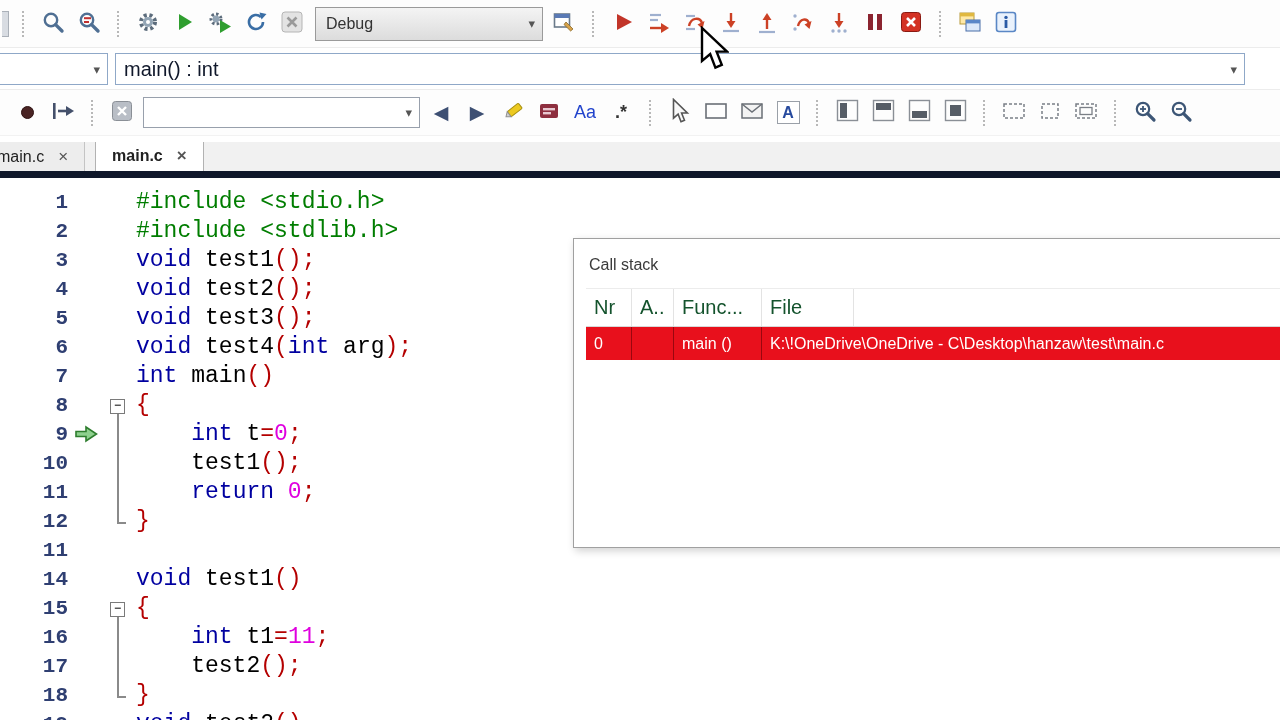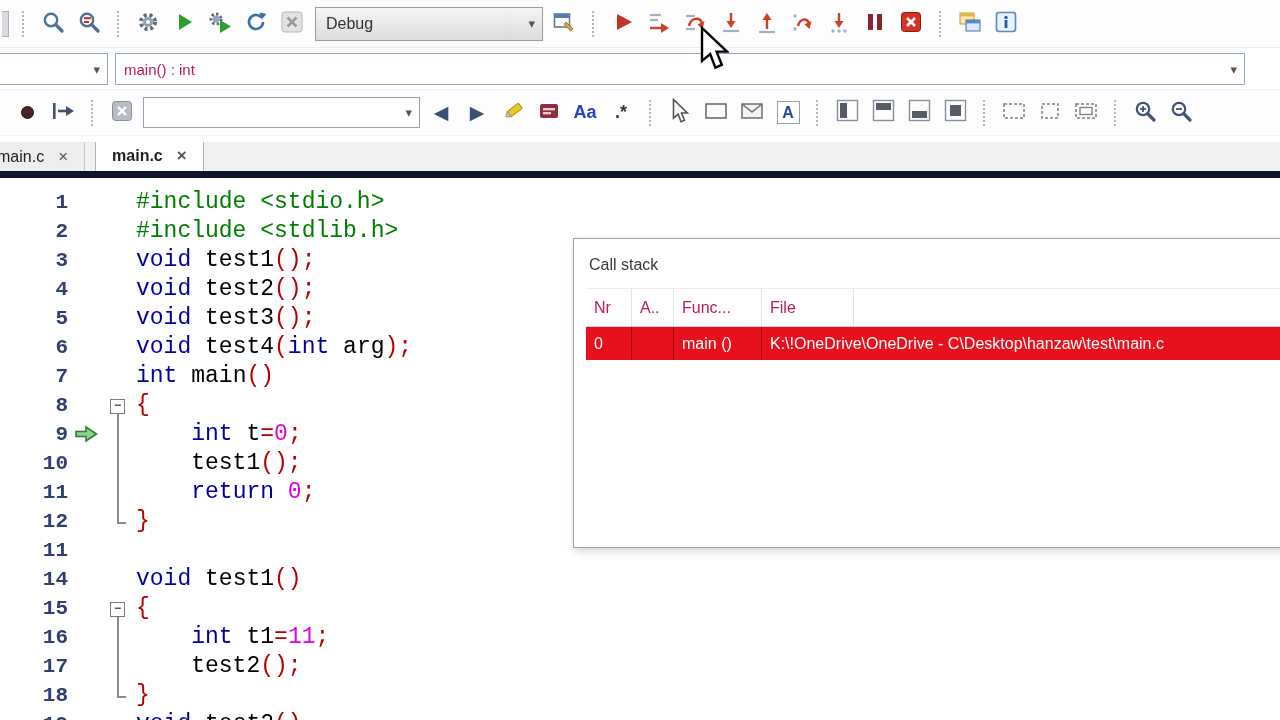--- a/index.html
+++ b/index.html
@@ -14,26 +14,26 @@
 .sep{width:3px;height:26px;border-left:2px dotted #b8b8b8;margin:0 7px}
 .tbtn{min-width:30px;height:36px;display:flex;align-items:center;justify-content:center;cursor:pointer}
 .slice{width:7px;height:26px;background:#d8dce2;border:1px solid #aab0b8;border-left:none}
 
 .combo{display:flex;align-items:center;border:1px solid #98a8bc;background:#fff;height:32px}
 .combo .chev{margin-left:auto;color:#555;font-size:13px;padding:0 7px}
 .combo.target{width:228px;height:34px;background:linear-gradient(#f4f4f4,#dcdcdc);border-color:#9a9a9a;margin-left:2px}
 .combo.target .combo-text{padding-left:10px;font-size:16px;color:#333}
 .combo.scope{position:absolute;left:-72px;top:5px;width:180px;border-color:#8fa8c8}
 .combo.func{position:absolute;left:115px;top:5px;width:1130px;border-color:#8fa8c8}
-.combo.func .combo-text{padding-left:8px;font-size:15px;color:#be185d}
+.combo.func .combo-text{padding-left:8px;font-size:20px;color:#0f172a}
 .combo.search{width:277px;height:31px;border-color:#98a0ac}
 .combo.search input{border:0;outline:0;flex:1;height:100%;font-size:15px;padding-left:6px;font-family:inherit;background:transparent}
 
 .tri{font-size:19px;color:#3d4f73;line-height:1}
-.aa{font-weight:bold;font-size:18px;color:#2244cc}
+.aa{font-weight:normal;font-size:18px;color:#2244cc}
 .rx{font-weight:bold;font-size:18px;color:#333}
 .atile{width:23px;height:23px;border:1px solid #9aa0a8;background:#fff;color:#274a9e;font-weight:bold;font-size:16px;display:flex;align-items:center;justify-content:center}
 .dot{width:13px;height:13px;border-radius:50%;background:#4a2424;border:1px solid #2e1212}
 
 
 #tabspacer{height:6px;background:#fff}
 #tabbar{height:36px;background:#f1f1f1;border-bottom:7px solid #0f172a;display:flex;align-items:flex-end;overflow:hidden}
 .tab{height:30px;display:flex;align-items:center;gap:14px;padding:0 12px;background:#ededed;border:1px solid #c4c4c4;border-bottom:none;font-size:16px;color:#222;white-space:nowrap}
 .tab .x{color:#555;font-size:17px;line-height:1;cursor:pointer}
 .tab.cut{margin-left:-16px;padding-right:16px}
@@ -57,21 +57,21 @@
 .tk-num{color:var(--c-number,#df00df)}
 .tk-op{color:var(--c-operator,#b40000)}
 .tk-id{color:var(--c-identifier,#000)}
 #execArrow{position:absolute;left:74px;top:257px;z-index:2}
 
 
 #callstack{position:absolute;left:573px;top:238px;width:715px;height:310px;background:#fff;border:1px solid #a0a0a0;box-shadow:2px 3px 8px rgba(0,0,0,.18);z-index:5}
 .cs-title{padding:17px 0 14px 15px;font-size:16px;color:#3a3a3a}
 .cs-grid{margin-left:12px;border-top:1px solid #ececec}
 .cs-hrow{display:flex;height:38px;border-bottom:1px solid #d8d8d8}
-.cs-hcell{display:flex;align-items:center;padding-left:8px;font-size:16px;color:#be185d;border-right:1px solid #e3e3e3;overflow:hidden;white-space:nowrap}
+.cs-hcell{display:flex;align-items:center;padding-left:8px;font-size:20px;color:#14532d;border-right:1px solid #e3e3e3;overflow:hidden;white-space:nowrap}
 .cs-hcell:nth-child(1){width:46px}
 .cs-hcell:nth-child(2){width:42px}
 .cs-hcell:nth-child(3){width:88px}
 .cs-hcell:nth-child(4){width:92px}
 .cs-hcell:nth-child(5){flex:1;border-right:none}
 .cs-row{display:flex;height:33px;background:#fff;color:#000}
 .cs-row.hl{background:var(--c-callstack_highlight,#e8101c);color:#fff}
 .cs-cell{display:flex;align-items:center;padding-left:8px;font-size:16px;white-space:nowrap;overflow:hidden;border-right:1px solid rgba(0,0,0,.12)}
 .cs-row.hl .cs-cell{border-right:1px solid rgba(90,0,6,.55)}
 .cs-cell:nth-child(1){width:46px}

